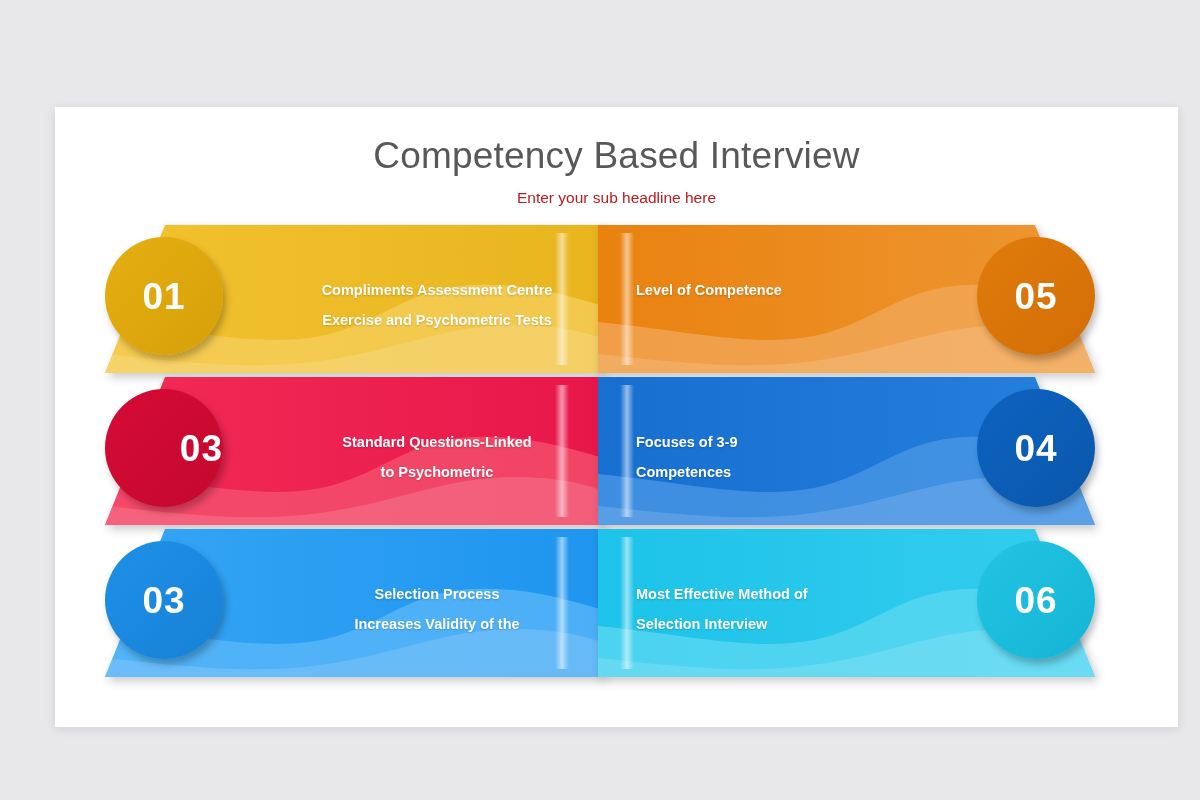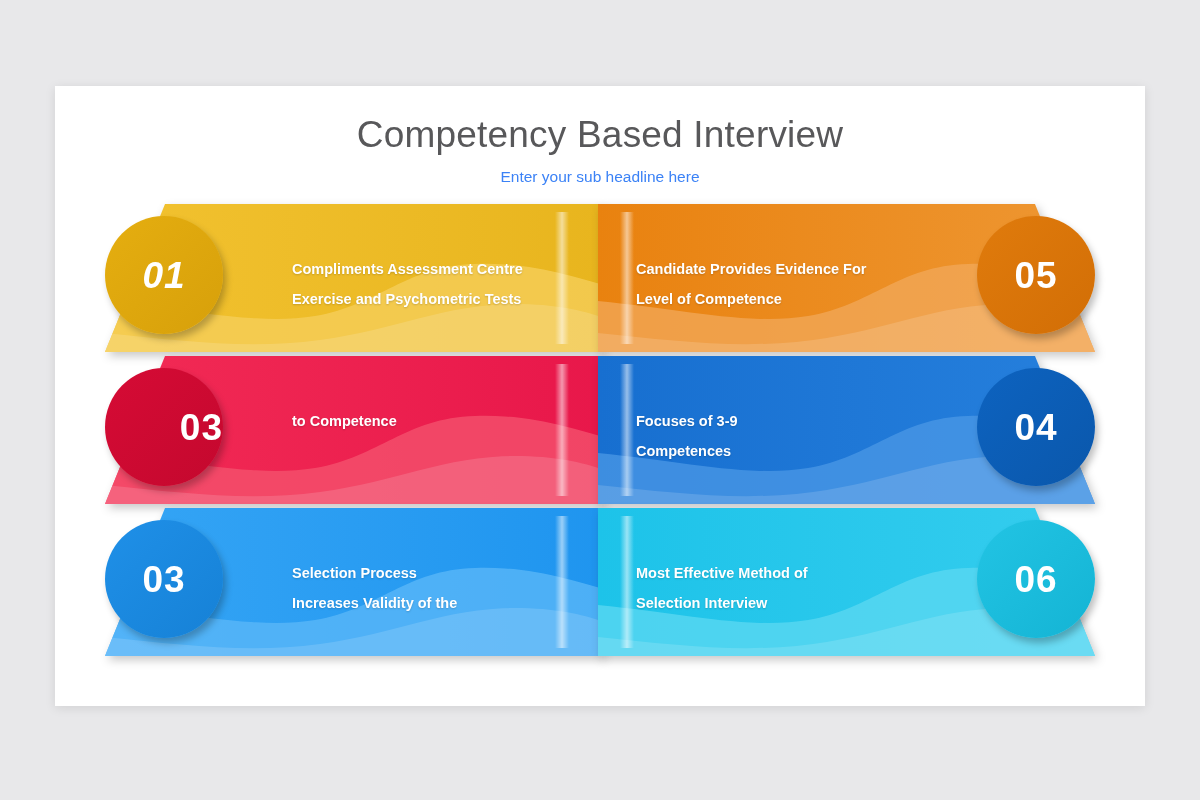--- a/index.html
+++ b/index.html
@@ -10,25 +10,26 @@
     width: 1200px;
     height: 800px;
     background: #e8e8ea;
     font-family: "Liberation Sans", sans-serif;
     overflow: hidden;
   }
 
   #slide-card {
     position: absolute;
     left: 55px;
-    top: 86px;
+    top: 107px;
     width: 1090px;
     height: 620px;
     background: #ffffff;
     box-shadow: 0 2px 10px rgba(0,0,0,0.10);
+    padding-left: 33px;
   }
 
   #header {
     position: absolute;
     left: 0;
     top: 0;
     width: 100%;
     text-align: center;
   }
   #page-title {
@@ -36,21 +37,21 @@
     padding-top: 28px;
     font-size: 37px;
     font-weight: normal;
     color: #58585a;
     letter-spacing: 0.2px;
   }
   #page-subtitle {
     margin: 0;
     padding-top: 12px;
     font-size: 15.5px;
-    color: #3b82f6;
+    color: #b91c1c;
   }
 
   #items-grid {
     position: absolute;
     left: 0;
     top: 118px;
     width: 1090px;
     height: 460px;
   }
 
@@ -106,21 +107,21 @@
     top: 50px;
     width: 290px;
     color: #ffffff;
     font-size: 14.5px;
     font-weight: bold;
     line-height: 30px;
     text-shadow: 0 1px 2px rgba(0,0,0,0.18);
   }
   .col-left .item-text {
     right: 20px;
-    text-align: left;
+    text-align: center;
   }
   .col-right .item-text {
     left: 38px;
     text-align: left;
   }
   .item-text .line { display: block; white-space: nowrap; }
 </style>
 </head>
 <body>
 
@@ -150,21 +151,21 @@
               </clipPath>
             </defs>
             <path d="M 60 0 L 497 0 L 497 148 L 0 148 Z" fill="url(#grad0)"></path>
             <g clip-path="url(#clip0)">
               <path d="M -10 96 C 80 104 150 122 210 112 C 275 101 300 62 370 60 C 430 58 470 74 510 84 L 510 160 L -10 160 Z" fill="#f6cf5c" opacity="0.75"></path>
               <path d="M -10 128 C 70 136 140 146 215 136 C 290 126 340 100 410 100 C 460 100 490 110 510 118 L 510 160 L -10 160 Z" fill="#ffffff" opacity="0.14"></path>
               <rect x="450" y="8" width="14" height="132" fill="url(#streak0)"></rect>
             </g>
           </svg>
         </div>
-        <div class="circle" style="background: linear-gradient(135deg, rgb(229, 174, 16) 0%, rgb(215, 160, 10) 100%); font-style: italic;">
+        <div class="circle" style="background: linear-gradient(135deg, rgb(229, 174, 16) 0%, rgb(215, 160, 10) 100%);">
           <span class="circle-number">01</span>
         </div>
         <div class="item-text">
           <span class="line">Compliments Assessment Centre</span>
           <span class="line">Exercise and Psychometric Tests</span>
         </div>
       </div>
       <div class="item col-right row-0">
         <div class="band-wrap">
           <svg class="band-svg" viewBox="0 0 497 148" preserveAspectRatio="none">
@@ -187,21 +188,20 @@
               <path d="M -10 96 C 80 104 150 122 210 112 C 275 101 300 62 370 60 C 430 58 470 74 510 84 L 510 160 L -10 160 Z" fill="#f2a859" opacity="0.75"></path>
               <path d="M -10 128 C 70 136 140 146 215 136 C 290 126 340 100 410 100 C 460 100 490 110 510 118 L 510 160 L -10 160 Z" fill="#ffffff" opacity="0.14"></path>
               <rect x="22" y="8" width="14" height="132" fill="url(#streak1)"></rect>
             </g>
           </svg>
         </div>
         <div class="circle" style="background: linear-gradient(135deg, rgb(224, 123, 12) 0%, rgb(210, 110, 6) 100%);">
           <span class="circle-number">05</span>
         </div>
         <div class="item-text">
-          <span class="line">Candidate Provides Evidence For</span>
           <span class="line">Level of Competence</span>
         </div>
       </div>
       <div class="item col-left row-1">
         <div class="band-wrap">
           <svg class="band-svg" viewBox="0 0 497 148" preserveAspectRatio="none">
             <defs>
               <linearGradient id="grad2" x1="1" y1="0" x2="0" y2="0">
                 <stop offset="0" stop-color="#e8174a"></stop>
                 <stop offset="1" stop-color="#f22b55"></stop>
@@ -220,21 +220,22 @@
               <path d="M -10 96 C 80 104 150 122 210 112 C 275 101 300 62 370 60 C 430 58 470 74 510 84 L 510 160 L -10 160 Z" fill="#f4546f" opacity="0.75"></path>
               <path d="M -10 128 C 70 136 140 146 215 136 C 290 126 340 100 410 100 C 460 100 490 110 510 118 L 510 160 L -10 160 Z" fill="#ffffff" opacity="0.14"></path>
               <rect x="450" y="8" width="14" height="132" fill="url(#streak2)"></rect>
             </g>
           </svg>
         </div>
         <div class="circle" style="background: linear-gradient(135deg, rgb(214, 11, 53) 0%, rgb(196, 8, 46) 100%); justify-content: flex-end;">
           <span class="circle-number">03</span>
         </div>
         <div class="item-text">
-          <span class="line">to Competence</span>
+          <span class="line">Standard Questions-Linked</span>
+          <span class="line">to Psychometric</span>
         </div>
       </div>
       <div class="item col-right row-1">
         <div class="band-wrap">
           <svg class="band-svg" viewBox="0 0 497 148" preserveAspectRatio="none">
             <defs>
               <linearGradient id="grad3" x1="0" y1="0" x2="1" y2="0">
                 <stop offset="0" stop-color="#176fd0"></stop>
                 <stop offset="1" stop-color="#2680dd"></stop>
               </linearGradient>

